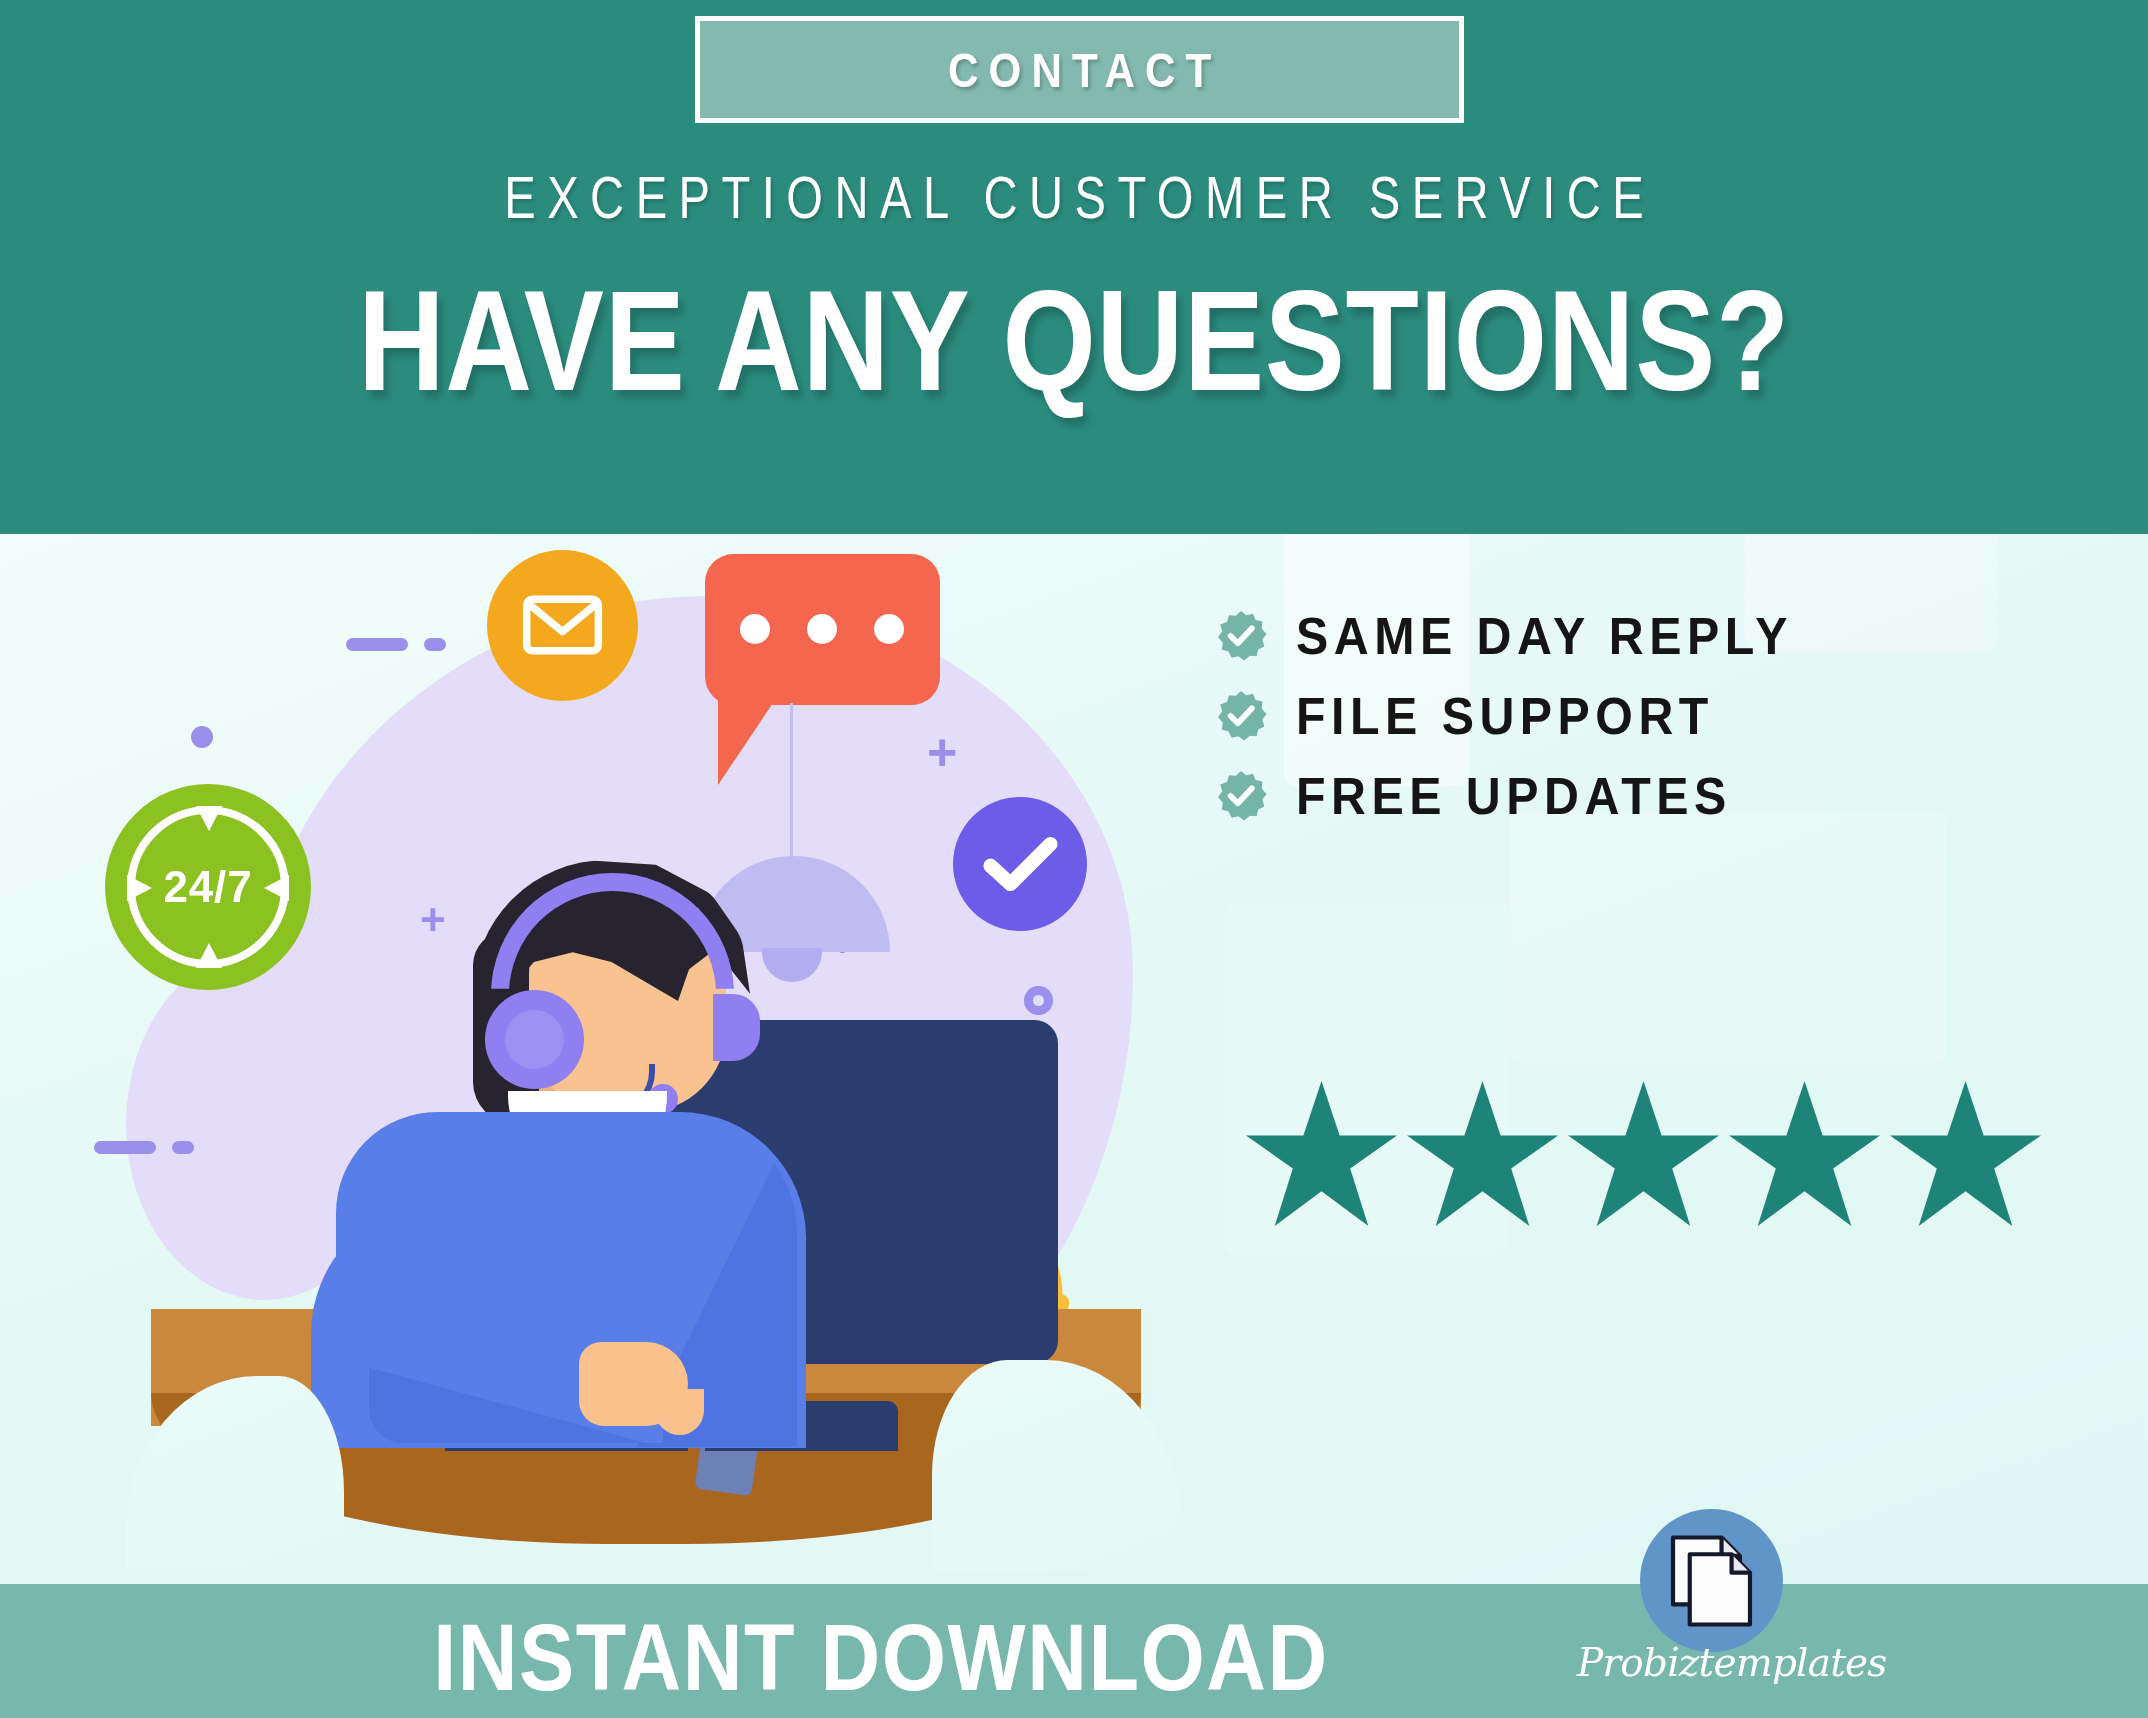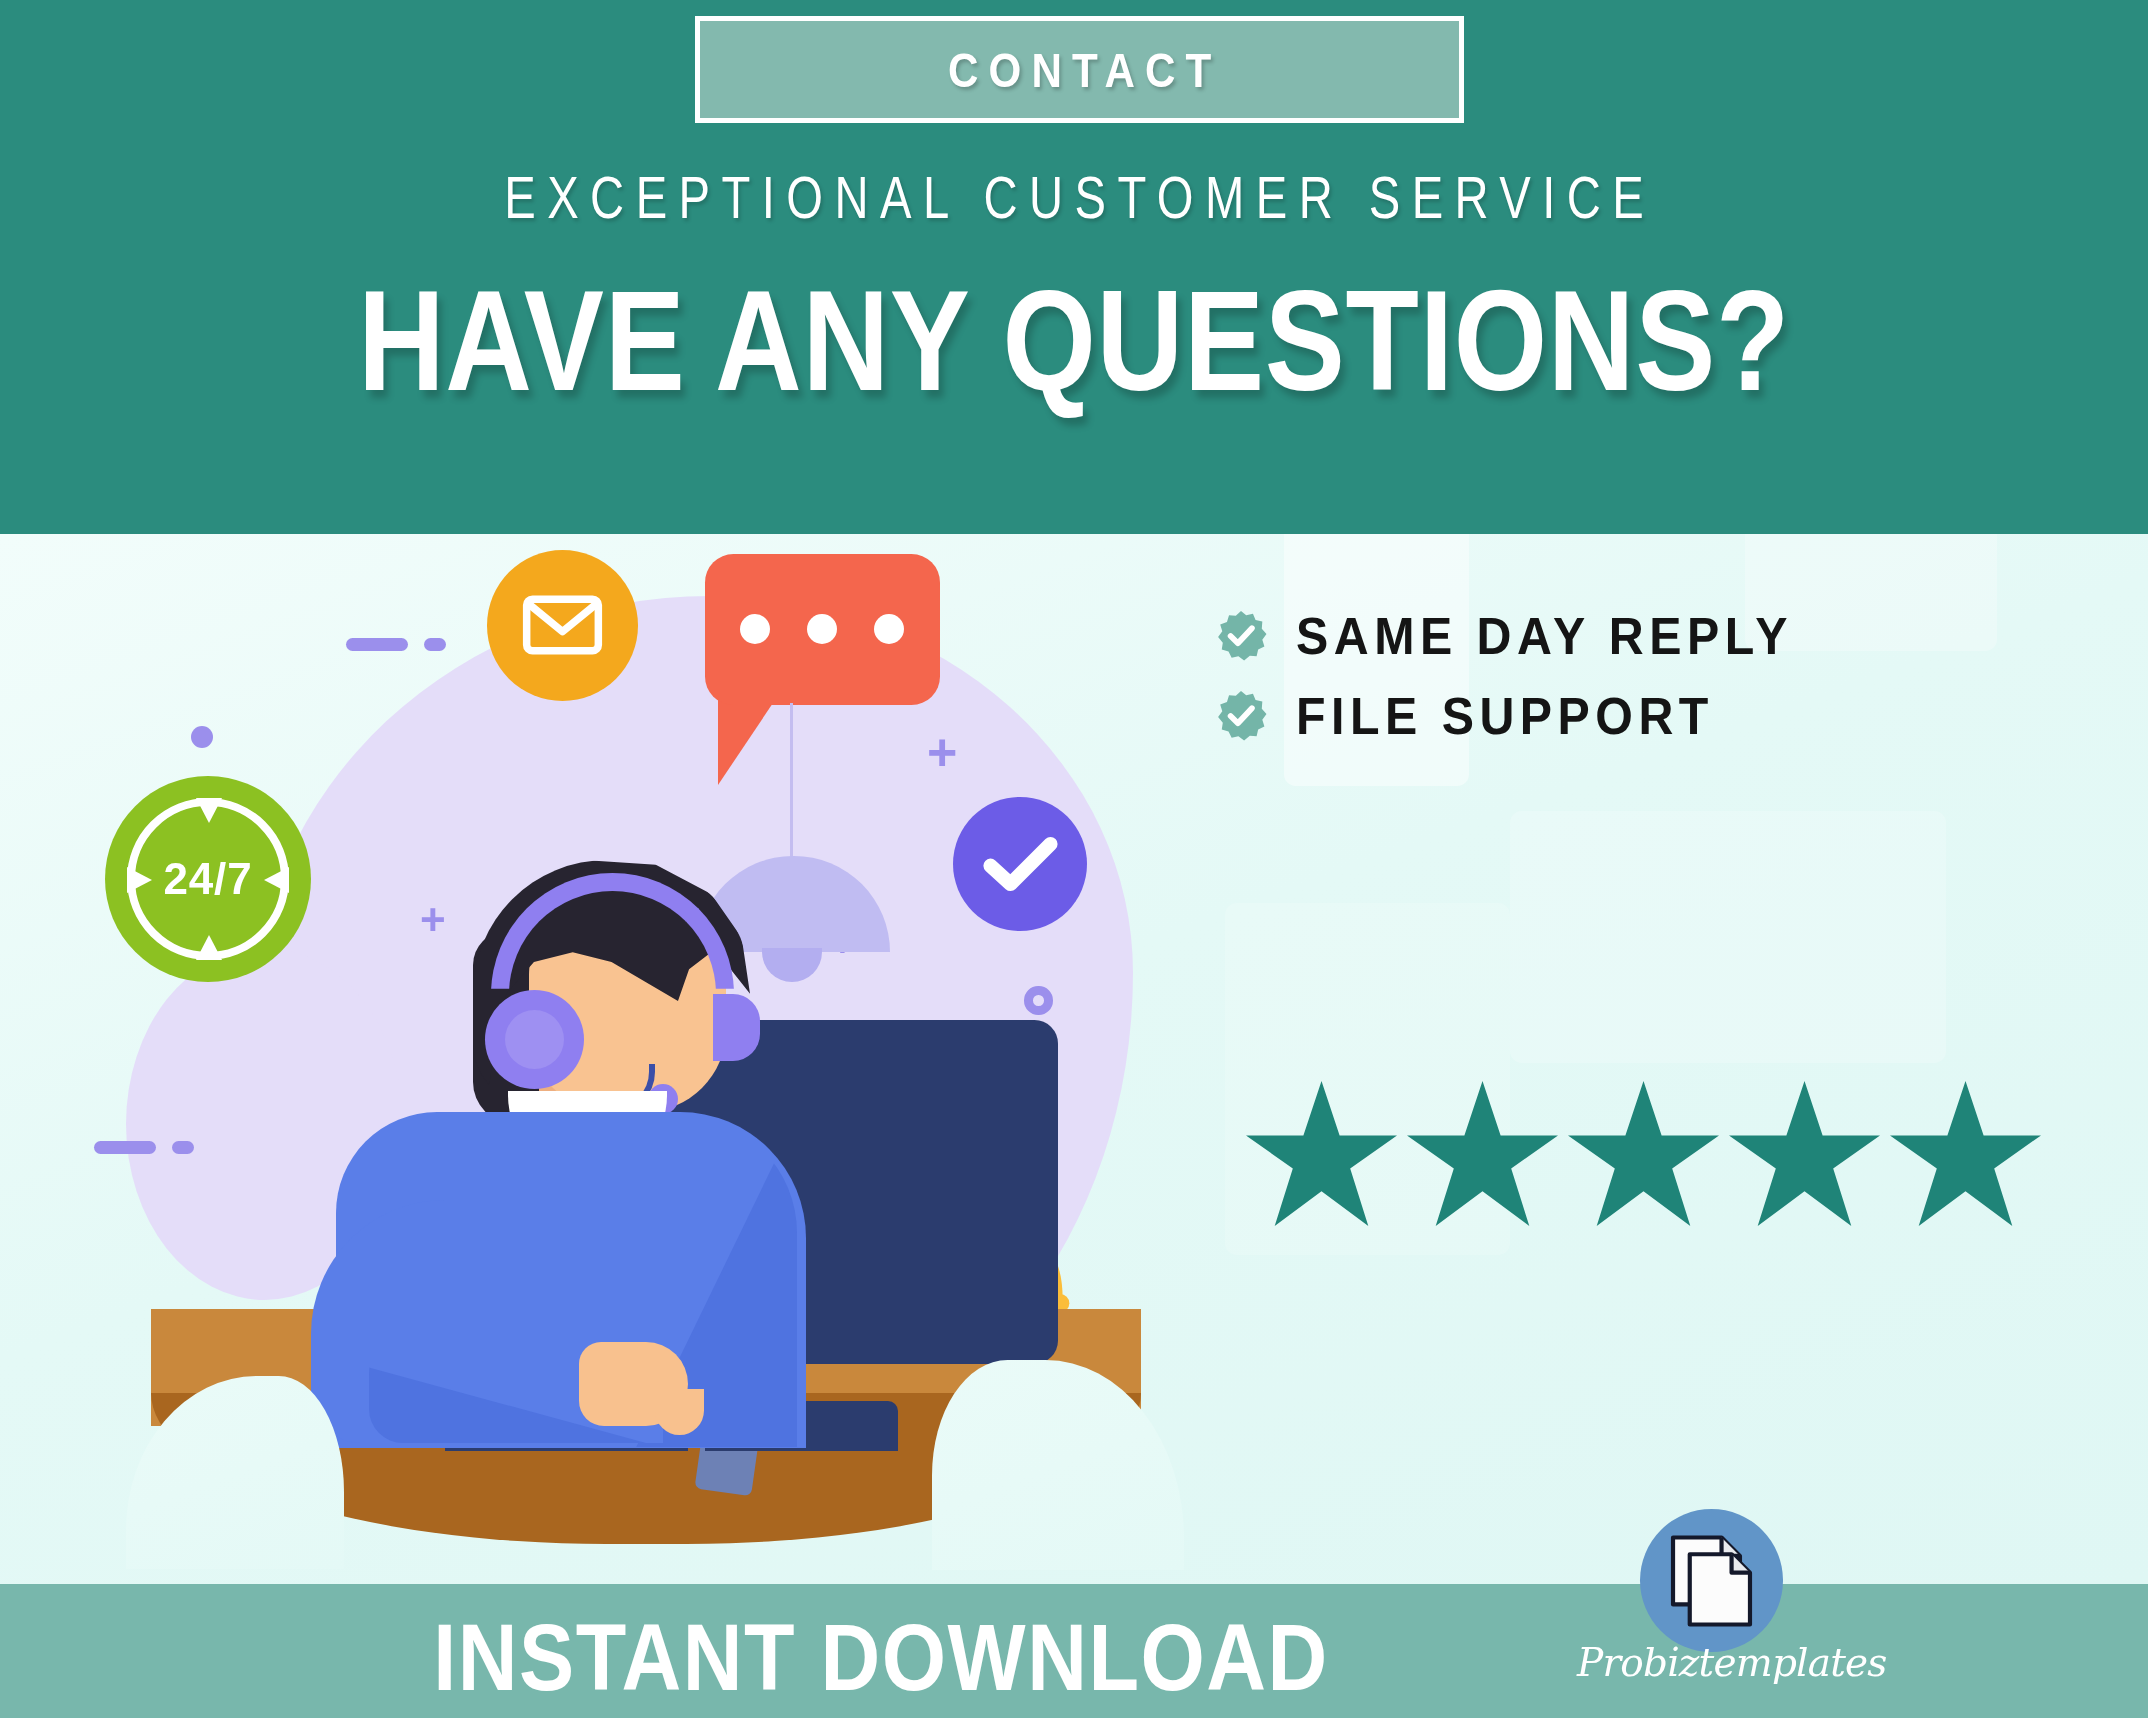--- a/index.html
+++ b/index.html
@@ -101,21 +101,21 @@
     border-radius:60% 30% 0 0 / 80% 60% 0 0;
   }
   .desk-mask-r{
     position:absolute; left:806px; top:806px; width:252px; height:210px;
     background:linear-gradient(160deg,#eafbf8,#e4f9f6);
     border-radius:30% 55% 0 0 / 55% 85% 0 0;
   }
 
   
   .clock{
-    position:absolute; left:-21px; top:222px; width:206px; height:206px;
+    position:absolute; left:-21px; top:230px; width:206px; height:206px;
     border-radius:50%; background:#8cc122;
   }
   .clock-ring{
     position:absolute; left:22px; top:22px; width:162px; height:162px;
     border-radius:50%; border:8.4px solid #ffffff;
   }
   .clock-txt{
     position:absolute; left:0; top:0; width:206px; height:206px;
     display:flex; align-items:center; justify-content:center;
     color:#ffffff; font-size:44px; font-weight:bold; letter-spacing:0.8px;
@@ -447,20 +447,29 @@
     <div class="feat-row">
       <span class="badge-check">
         <svg width="52" height="52" viewBox="0 0 100 100">
           <path d="M50 2 L60 10 L73 7 L78 19 L91 22 L90 36 L99 46 L91 57 L95 70 L83 76 L80 89 L67 88 L56 97 L45 89 L32 92 L26 80 L13 76 L15 63 L6 52 L14 41 L10 28 L23 23 L27 10 L40 11 Z" fill="#74b5a8"></path>
           <path d="M30 50 L44 64 L71 35" fill="none" stroke="#ffffff" stroke-width="11" stroke-linecap="round" stroke-linejoin="round"></path>
         </svg>
       </span>
       <span class="feat-label">FILE SUPPORT</span>
     </div>
 
+    <div class="feat-row">
+      <span class="badge-check">
+        <svg width="52" height="52" viewBox="0 0 100 100">
+          <path d="M50 2 L60 10 L73 7 L78 19 L91 22 L90 36 L99 46 L91 57 L95 70 L83 76 L80 89 L67 88 L56 97 L45 89 L32 92 L26 80 L13 76 L15 63 L6 52 L14 41 L10 28 L23 23 L27 10 L40 11 Z" fill="#74b5a8"></path>
+          <path d="M30 50 L44 64 L71 35" fill="none" stroke="#ffffff" stroke-width="11" stroke-linecap="round" stroke-linejoin="round"></path>
+        </svg>
+      </span>
+      <span class="feat-label">FREE UPDATES</span>
+    </div>
 
   </div>
 
   <div class="stars">
     <svg viewBox="0 0 100 96">
         <path d="M50 0 L62 36 L100 36 L69 58 L81 96 L50 73 L19 96 L31 58 L0 36 L38 36 Z" fill="#1f8478"></path>
       </svg>
     <svg viewBox="0 0 100 96">
         <path d="M50 0 L62 36 L100 36 L69 58 L81 96 L50 73 L19 96 L31 58 L0 36 L38 36 Z" fill="#1f8478"></path>
       </svg>

